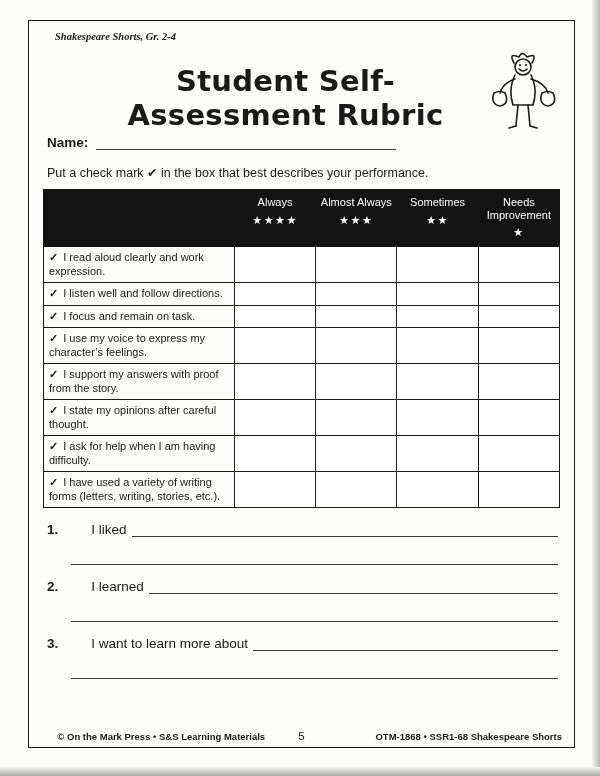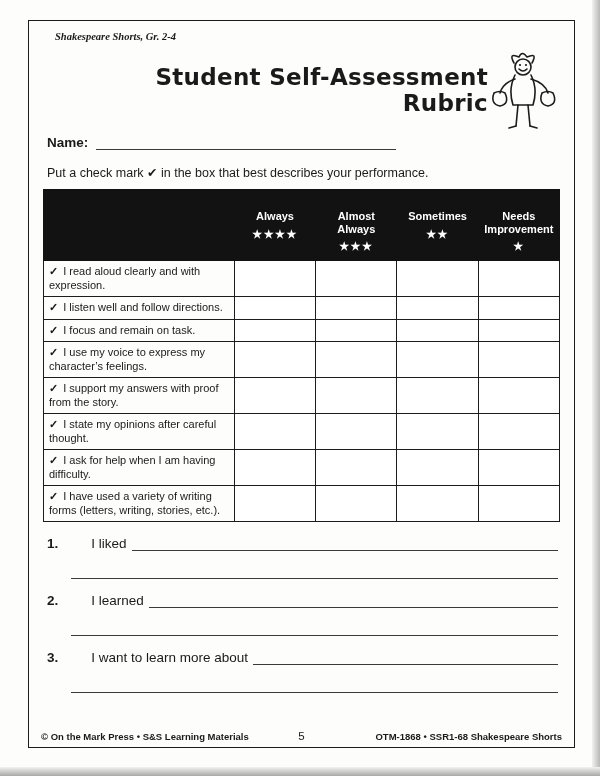--- a/index.html
+++ b/index.html
@@ -24,45 +24,45 @@
   }
   .series-label {
     font-family: "Liberation Serif", serif;
     font-style: italic; font-weight: bold;
     font-size: 10.5px;
     margin: 2px 0 0 12px;
   }
   .title-row { display: flex; align-items: flex-start; margin-top: 4px; height: 84px; }
   .page-title {
     flex: 1;
-    text-align: right;
+    text-align: center;
     padding: 18px 0 0 40px;
-    font-size: 23px;
+    font-size: 29px;
     font-weight: 700;
     letter-spacing: 0.3px;
     font-family: "DejaVu Sans", sans-serif;
   }
   .illustration { flex: 0 0 72px; margin-top: 2px; }
 
   .name-row { display: flex; align-items: flex-end; margin: 4px 0 0 4px; }
   .name-label { font-size: 13.5px; font-weight: bold; }
   .name-line {
     display: inline-block; width: 300px; height: 16px;
     border-bottom: 1.4px solid #3a3a3a; margin-left: 8px;
   }
   .instruction { margin: 15px 0 0 4px; font-size: 12.5px; }
 
   table.rubric { border-collapse: collapse; width: 100%; margin-top: 9px; table-layout: fixed; }
   table.rubric col.c-stmt { width: 37%; }
   table.rubric th, table.rubric td { border: 1.4px solid #1c1c1c; }
   table.rubric thead th {
     background: #121212; border-color:#121212;
     color: #ffffff; text-align: center;
-    padding: 20px 2px 7px 2px; vertical-align: top;
-    font-weight: bold;
+    padding: 6px 2px 7px 2px; vertical-align: top;
+    font-weight: normal;
   }
   .col-label { font-size: 11px; line-height: 1.15; }
   .col-stars { font-size: 11px; letter-spacing: 1.5px; margin-top: 5px; }
   td.stmt {
     font-size: 11px; line-height: 1.28;
     padding: 3px 4px 4px 5px;
     vertical-align: top;
   }
   td.stmt .chk { font-weight: bold; font-size: 11px; margin-right: 5px; }
   td.box { background: #fff; }
@@ -74,21 +74,21 @@
   .pnum { font-size: 13.5px; font-weight: bold; margin-right: 9px; }
   .plabel { font-size: 13.5px; margin-left: 24px; }
   .pline { flex: 1; height: 16px; border-bottom: 1.3px solid #3a3a3a; margin-left: 5px; }
   .pline-full { height: 15px; border-bottom: 1.3px solid #3a3a3a; margin: 13px 0 0 24px; }
 
   .footer {
     position: absolute; left: 12px; right: 12px; bottom: 5px;
     display: flex; align-items: baseline;
     font-size: 9.5px;
   }
-  .footer .f-left  { flex: 1; text-align: left; font-weight: bold; }
+  .footer .f-left  { flex: 1; text-align: center; font-weight: bold; }
   .footer .f-page  { width: 40px; text-align: center; font-size: 11.5px; font-weight: normal; }
   .footer .f-right { flex: 1; text-align: right; font-weight: bold; }
 </style>
 </head>
 <body>
 
 <div class="page">
   <div class="frame">
 
     <div class="series-label">Shakespeare Shorts, Gr. 2-4</div>
@@ -144,21 +144,21 @@
             <div class="col-stars">★★</div>
           </th>
           <th>
             <div class="col-label">Needs Improvement</div>
             <div class="col-stars">★</div>
           </th>
         </tr>
       </thead>
       <tbody id="rubric-body">
           <tr>
-            <td class="stmt"><span class="chk">✓</span><span>I read aloud clearly and with expression.</span></td>
+            <td class="stmt"><span class="chk">✓</span><span>I read aloud clearly and work expression.</span></td>
             <td class="box"></td>
             <td class="box"></td>
             <td class="box"></td>
             <td class="box"></td>
           </tr>
           <tr>
             <td class="stmt"><span class="chk">✓</span><span>I listen well and follow directions.</span></td>
             <td class="box"></td>
             <td class="box"></td>
             <td class="box"></td>

